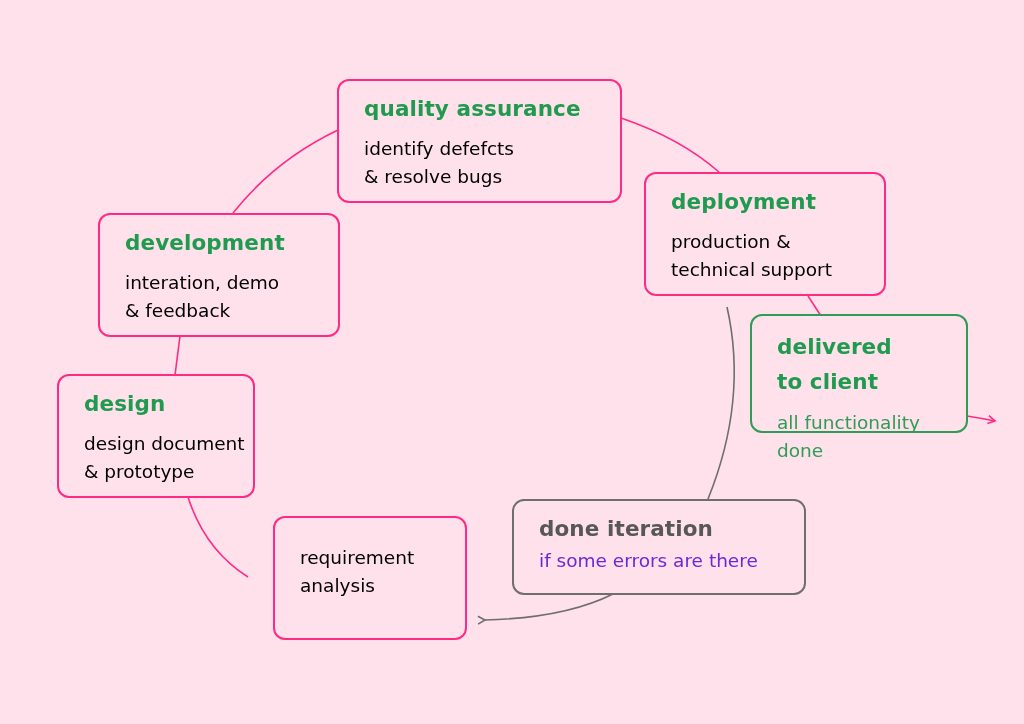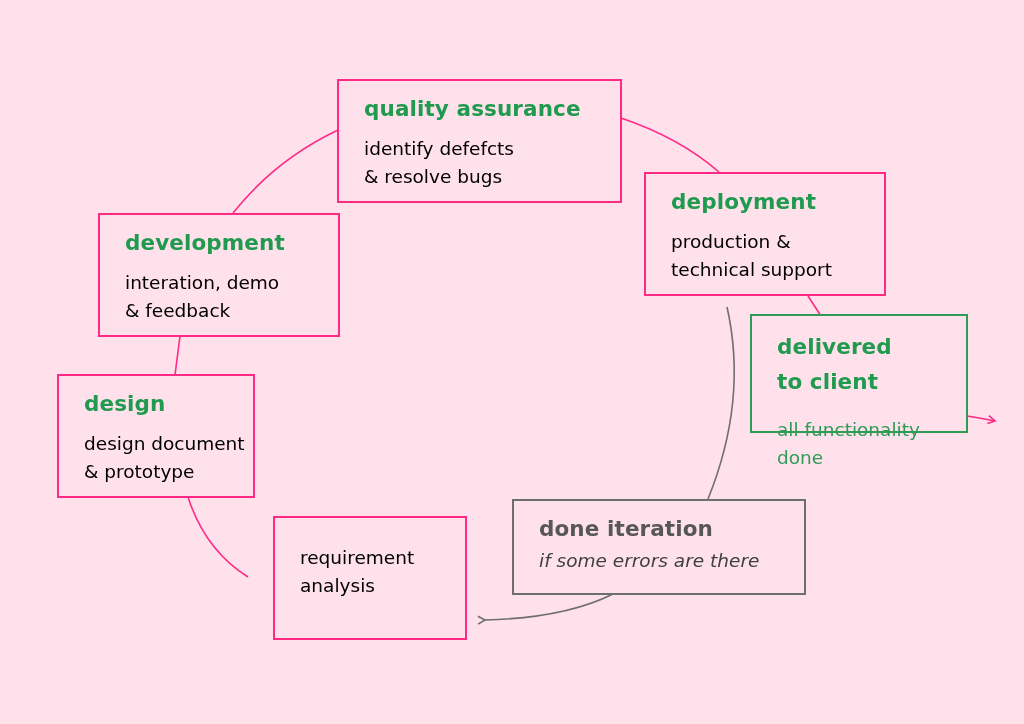--- a/index.html
+++ b/index.html
@@ -24,21 +24,21 @@
       position: absolute;
       left: 0; top: 0;
       width: 1024px;
       height: 724px;
       pointer-events: none;
     }
     .node {
       position: absolute;
       box-sizing: border-box;
       border: 2px solid #ff2a84;
-      border-radius: 0;
+      border-radius: 12px;
       background: #ffe1ec;
       padding: 14px 8px 0 25px;
     }
     .node.green { border-color: #2e9c56; }
     .node.gray { border-color: #6e6e6e; }
     .node-title {
       color: #1f9a4e;
       font-weight: bold;
       font-size: 21.5px;
       line-height: 28px;
@@ -47,21 +47,21 @@
     }
     .node-desc {
       color: #000000;
       font-size: 18.5px;
       line-height: 28px;
       margin-top: 12px;
       white-space: pre-line;
     }
     .node.green .node-desc { color: #2e9c56; }
     .node.gray .node-title { color: #575757; }
-    .node.gray .node-desc { color: #404040; margin-top: 4px; font-style: italic; }
+    .node.gray .node-desc { color: #6d28d9; margin-top: 4px; }
     .center-title {
       position: absolute;
       left: 340px;
       top: 290px;
       width: 290px;
       text-align: center;
       color: #ff1f82;
       font-size: 29px;
       line-height: 48px;
       letter-spacing: -0.5px;
@@ -109,21 +109,21 @@
 
   <div class="node" style="left:644px; top:172px; width:242px; height:124px;">
     <div class="node-title">deployment</div>
     <div class="node-desc">production &amp;
 technical support</div>
   </div>
 
   <div class="node green" style="left:750px; top:314px; width:218px; height:119px;">
     <div class="node-title" style="line-height:35px; margin-top:-1px;">delivered
 to client</div>
-    <div class="node-desc" style="margin-top:17px;">all functionality
+    <div class="node-desc" style="margin-top:10px;">all functionality
 done</div>
   </div>
 
   <div class="node" style="left:98px; top:213px; width:242px; height:124px;">
     <div class="node-title">development</div>
     <div class="node-desc">interation, demo
 &amp; feedback</div>
   </div>
 
   <div class="node" style="left:57px; top:374px; width:198px; height:124px;">

